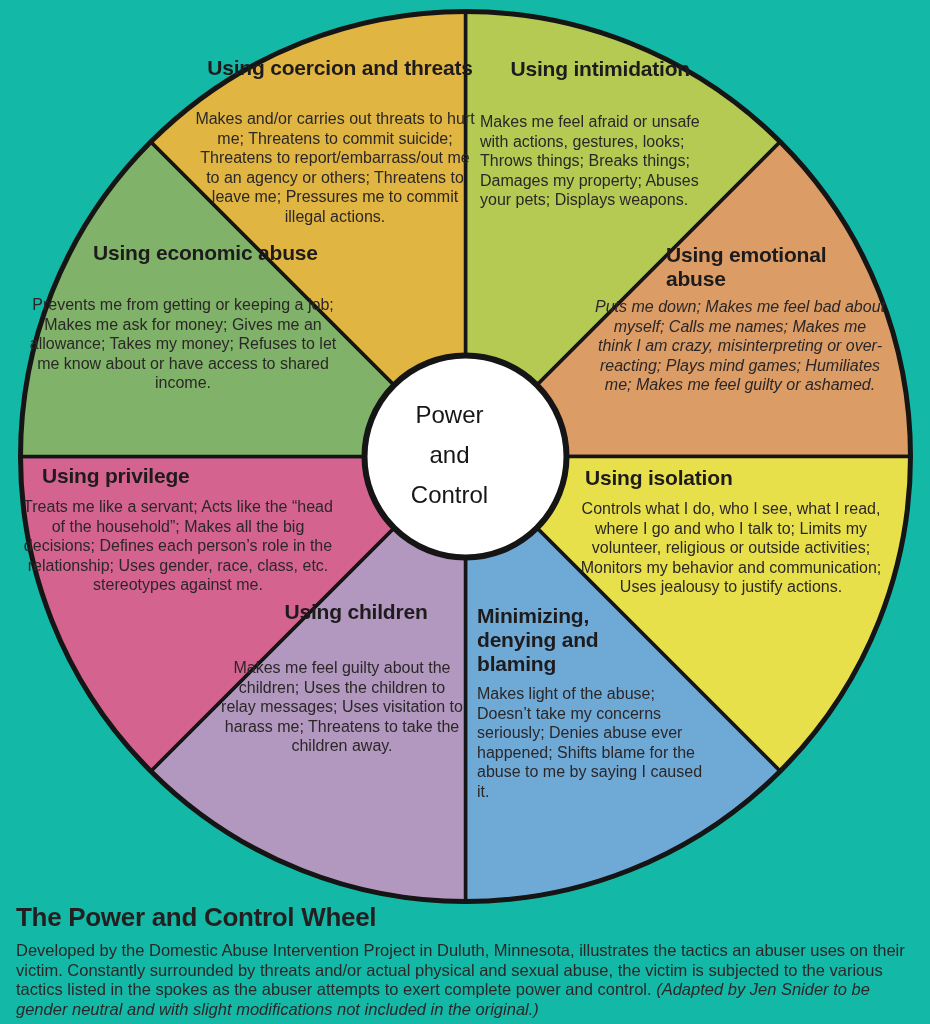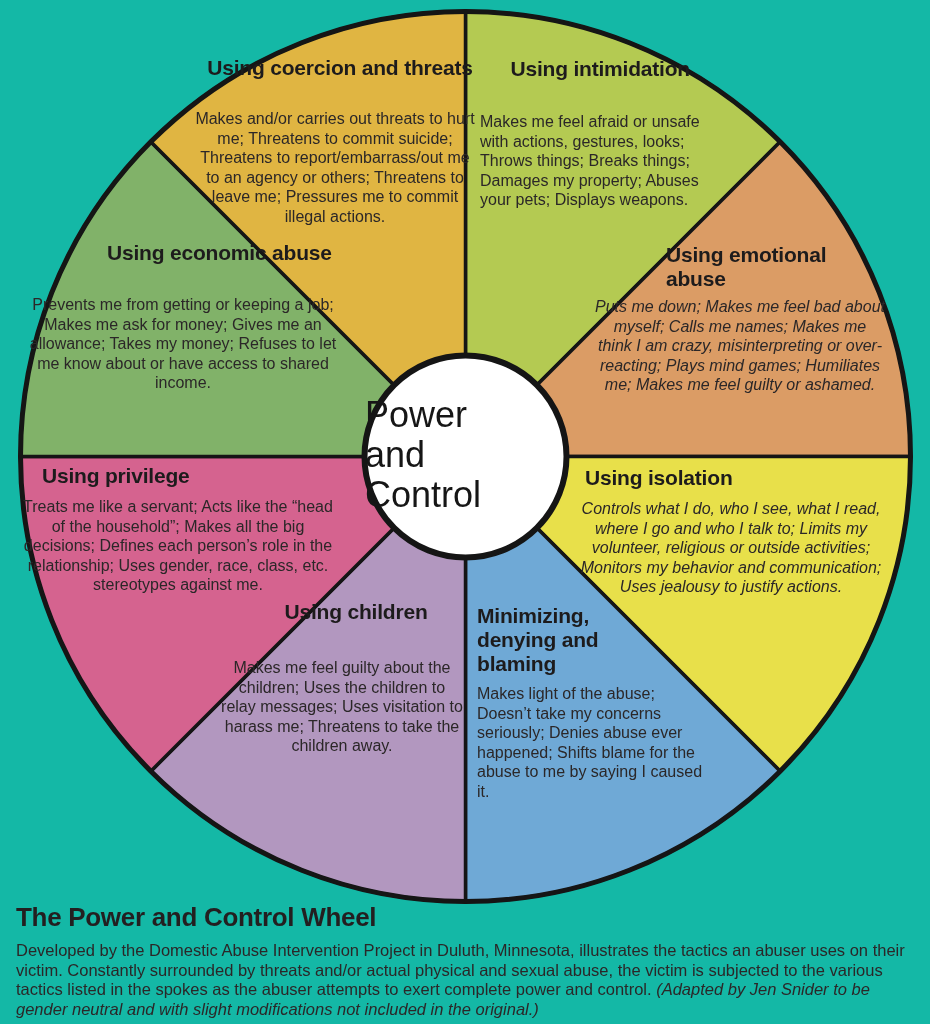--- a/index.html
+++ b/index.html
@@ -30,35 +30,35 @@
     color:#2b2728;
   }
 
   .t-coercion     { left:190px; top:56px;  width:300px; text-align:center; }
   .b-coercion     { left:195px; top:109px; width:280px; text-align:center; }
   .t-intimidation { left:480px; top:57px;  width:210px;text-align:right; }
   .b-intimidation { left:480px; top:112px; width:232px; }
   .t-emotional    { left:666px; top:243px; width:215px; }
   .b-emotional    { left:595px; top:297px; width:290px; text-align:center;font-style:italic; }
   .t-isolation    { left:585px; top:466px; width:300px; }
-  .b-isolation    { left:563px; top:499px; width:336px; text-align:center;font-style:italic; }
+  .b-isolation    { left:563px; top:499px; width:336px; text-align:center; }
   .t-minimizing   { left:477px; top:604px; width:185px; }
   .b-minimizing   { left:477px; top:684px; width:232px; }
   .t-children     { left:283px; top:600px; width:146px; text-align:center; }
   .b-children     { left:220px; top:658px; width:244px; text-align:center; }
   .t-privilege    { left:42px;  top:464px; width:280px; }
   .b-privilege    { left:20px;  top:497px; width:316px; text-align:center; }
-  .t-economic     { left:93px;  top:241px; width:250px;margin-left:14px; }
+  .t-economic     { left:93px;  top:241px; width:250px; }
   .b-economic     { left:28px;  top:295px; width:310px; text-align:center; }
 
   .center-label {
     position:absolute;
-    left:365px; top:395px; width:201px;
-    text-align:left;
-    font-size:36px;
+    left:349px; top:395px; width:201px;
+    text-align:center;
+    font-size:24px;
     line-height:40px;
     color:#161616;
     white-space:pre-line;
   }
 
   .cap-title {
     position:absolute;
     left:16px; top:902px;
     font-size:26px;
     font-weight:700;

